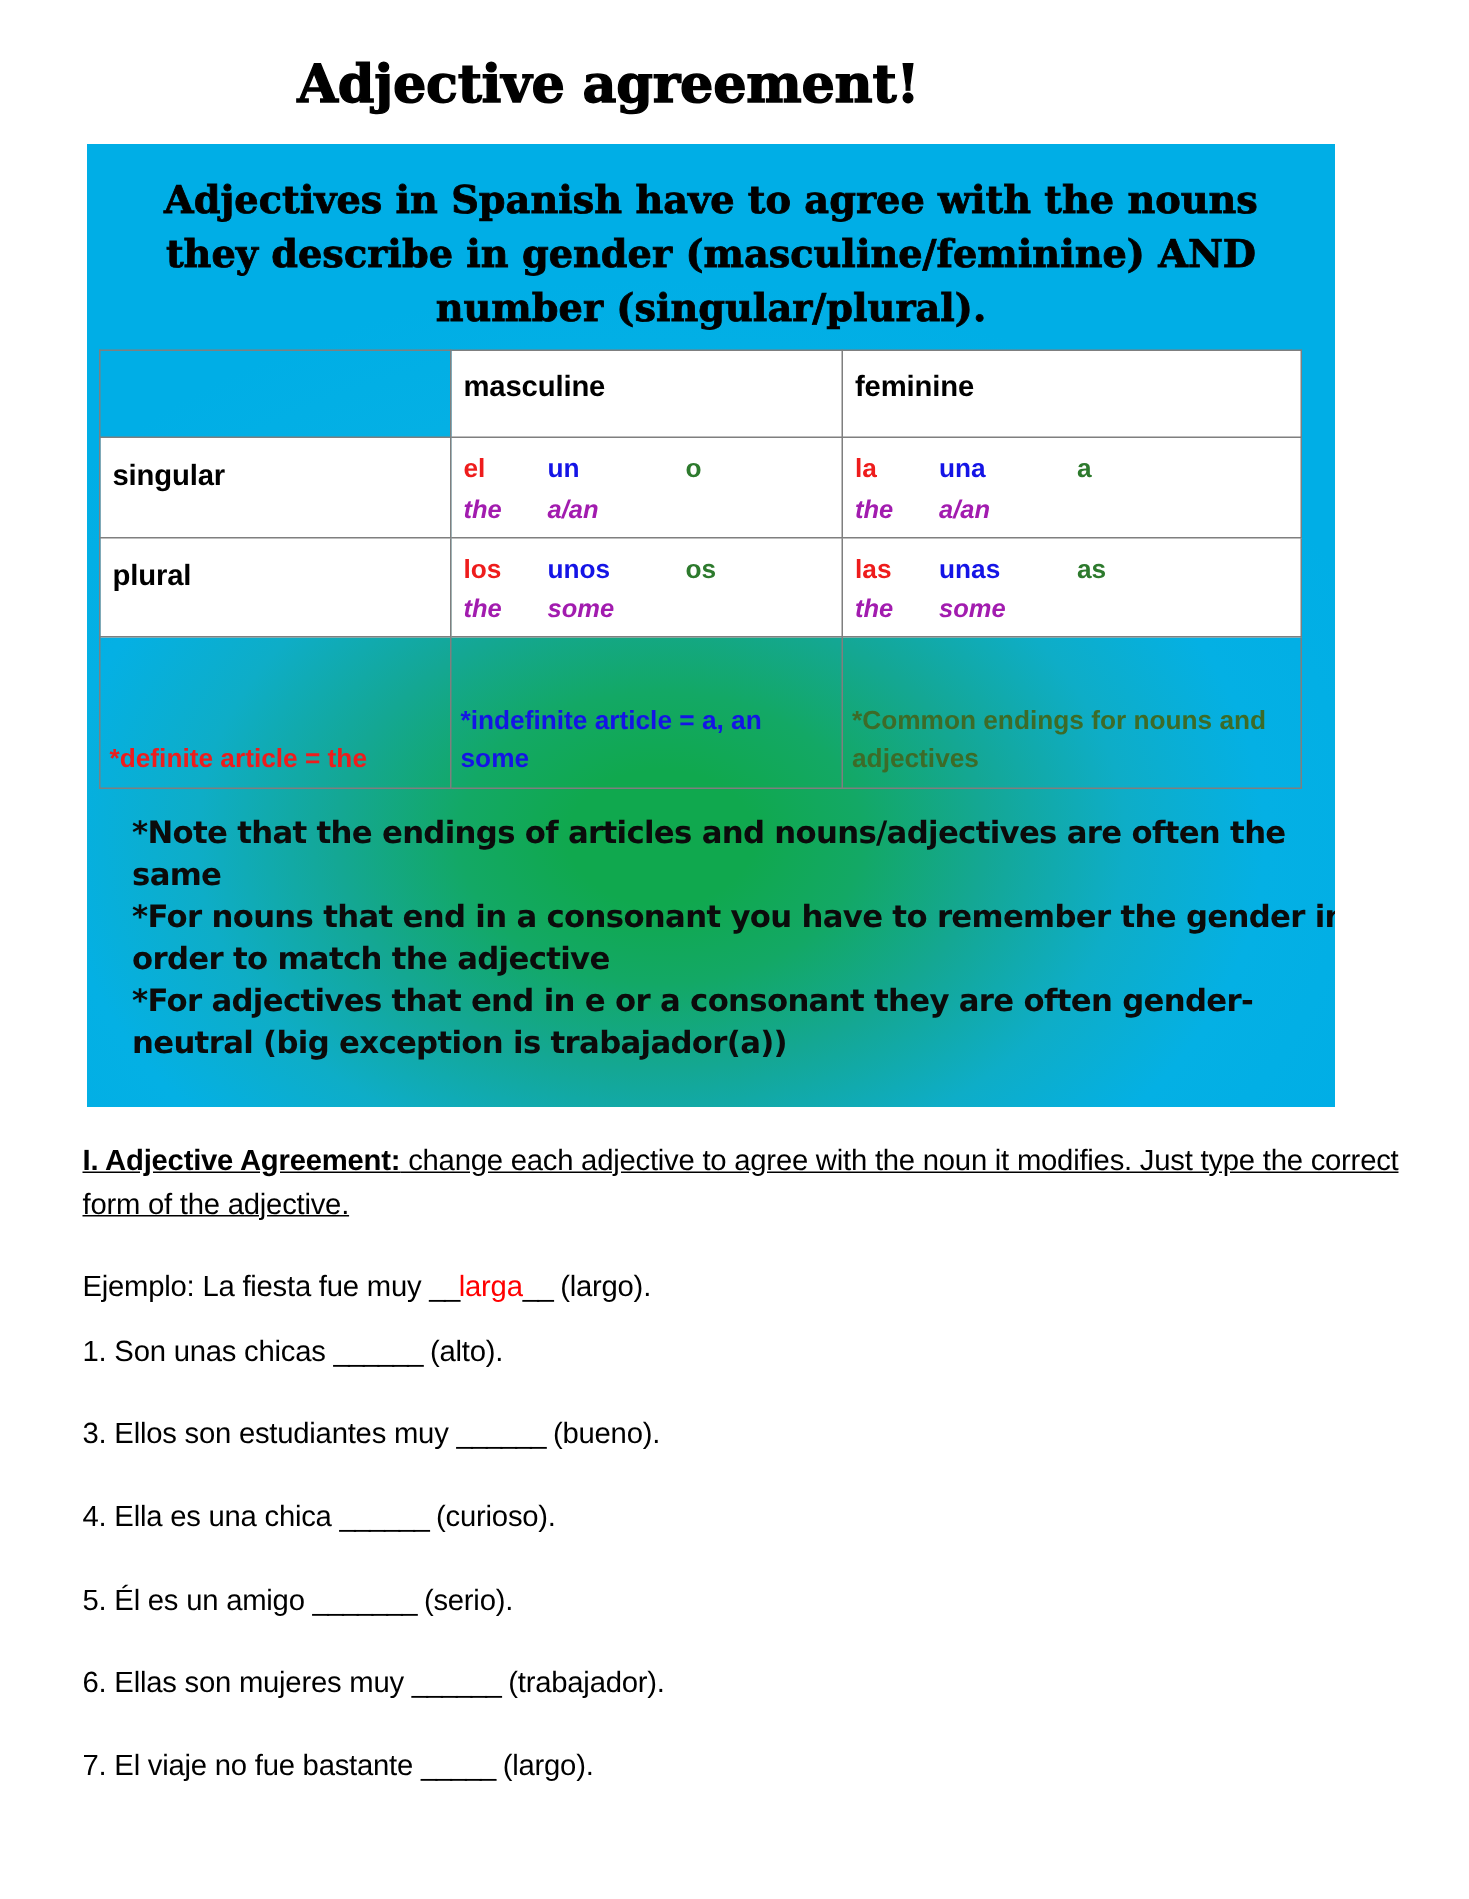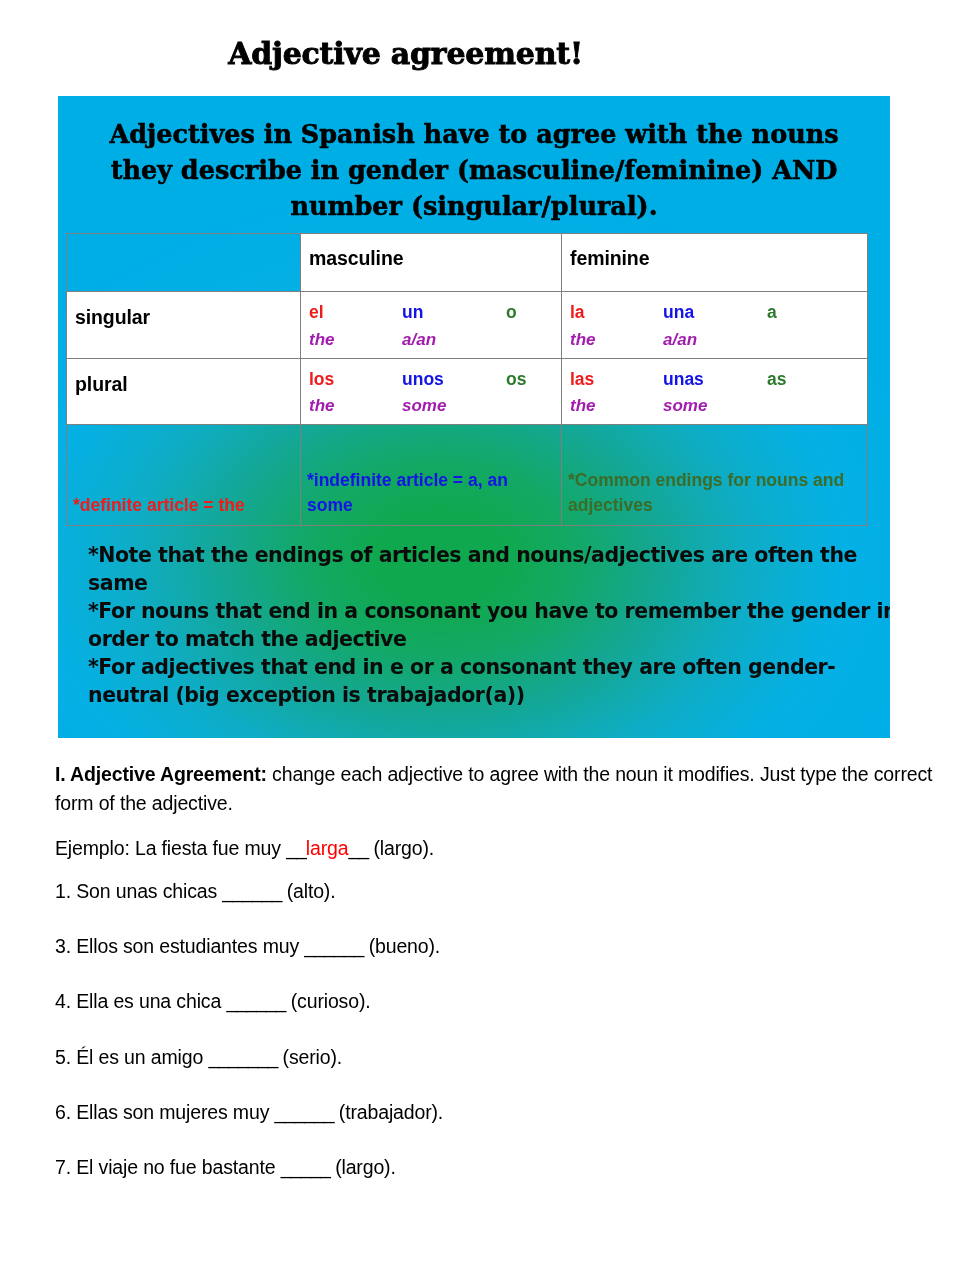--- a/index.html
+++ b/index.html
@@ -17,21 +17,21 @@
 
   
   .page-title {
     position: absolute;
     left: 0;
     top: 36px;
     width: 811px;
     text-align: center;
     font-family: "DejaVu Serif", "Liberation Serif", serif;
     font-weight: bold;
-    font-size: 30px;
+    font-size: 35px;
     letter-spacing: -0.2px;
     color: #000000;
     -webkit-text-stroke: 0.9px #000;
   }
 
   
   .info-box {
     position: absolute;
     left: 58px;
     top: 96px;
@@ -96,31 +96,30 @@
     padding: 14px 0 0 8px !important;
     letter-spacing: -0.1px;
   }
   .forms-cell {
     padding: 12px 0 10px 8px !important;
   }
   .forms-row {
     display: flex;
     align-items: baseline;
     line-height: 1.0;
-    gap: 12px;
   }
   .forms-row.line2 { margin-top: 9px; }
 
   .f-art      { font-size: 17.5px; font-weight: bold; color: #ee1c1c; }
   .f-indef    { font-size: 17.5px; font-weight: bold; color: #1414e6; }
   .f-ending   { font-size: 17.5px; font-weight: bold; color: #2d7a2d; }
   .f-gloss    { font-size: 17px; font-weight: bold; font-style: italic; color: #a21caf; }
 
   .w1 { width: 56px; flex: 0 0 56px; }
-  .w2 { width: 92px; flex: 0 0 92px; margin-left: 25px; }
+  .w2 { width: 92px; flex: 0 0 92px; }
   .w3 { flex: 0 0 auto; }
 
   .legend-cell {
     height: 100px;
     position: relative;
     padding: 0 !important;
   }
   .legend-text {
     position: absolute;
     left: 6px;
@@ -154,21 +153,22 @@
     position: absolute;
     left: 55px;
     top: 760px;
     width: 890px;
     font-size: 19.5px;
     color: #000000;
     letter-spacing: -0.15px;
   }
   .instructions {
     line-height: 1.47;
-    margin-bottom: 18px;
+    margin-bottom: 28px;
+    text-decoration: underline;
   }
   .instructions b { font-weight: bold; }
   .example {
     line-height: 1.4;
     margin-bottom: 15px;
   }
   .answer-red { color: #ff0000; }
   .q-item {
     line-height: 1.4;
     margin-bottom: 28px;

